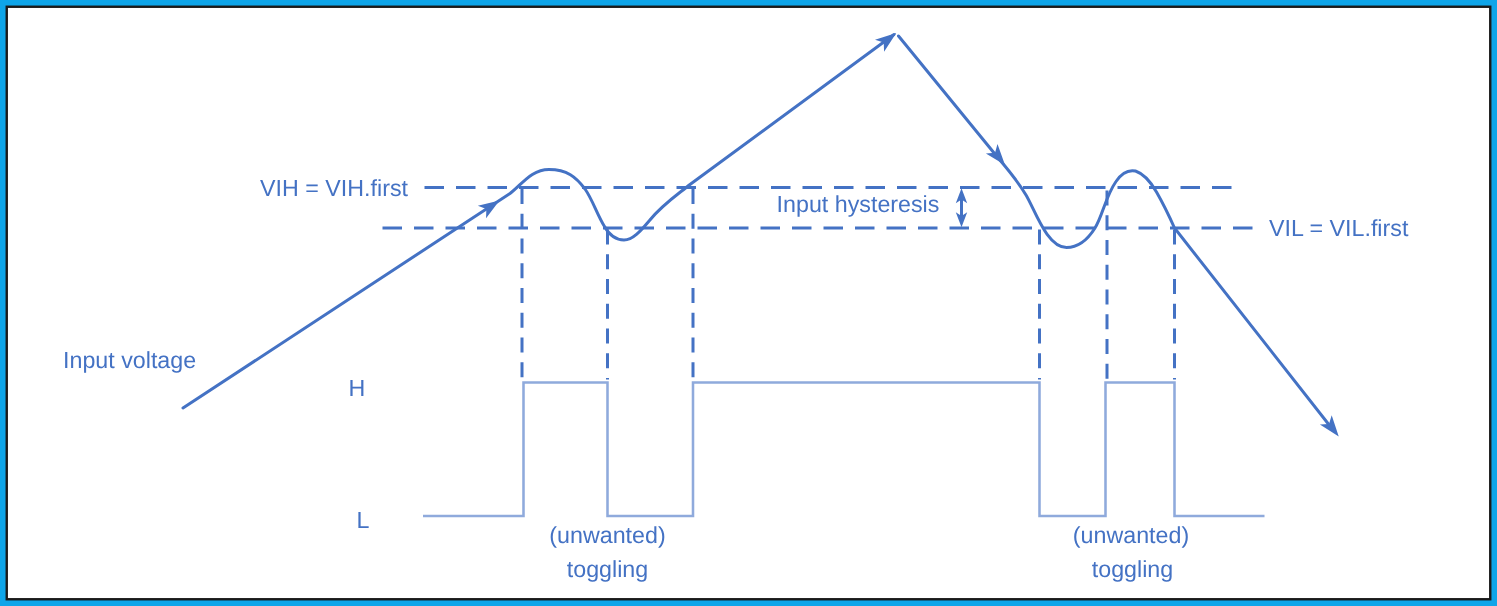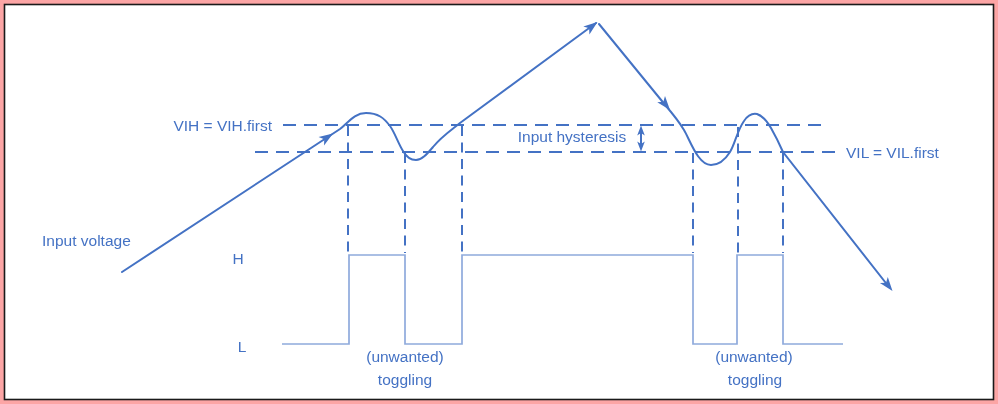--- a/index.html
+++ b/index.html
@@ -8,21 +8,21 @@
     background: #ffffff;
     width: 998px;
     height: 404px;
     overflow: hidden;
     font-family: "Liberation Sans", sans-serif;
   }
   .canvas {
     position: relative;
     width: 998px;
     height: 404px;
-    background: #fca5a5;
+    background: #0ea5e9;
   }
   svg { display: block; }
   text {
     font-family: "Liberation Sans", sans-serif;
     font-size: 15.5px;
     fill: #4472C4;
   }
 </style>
 </head>
 <body>

